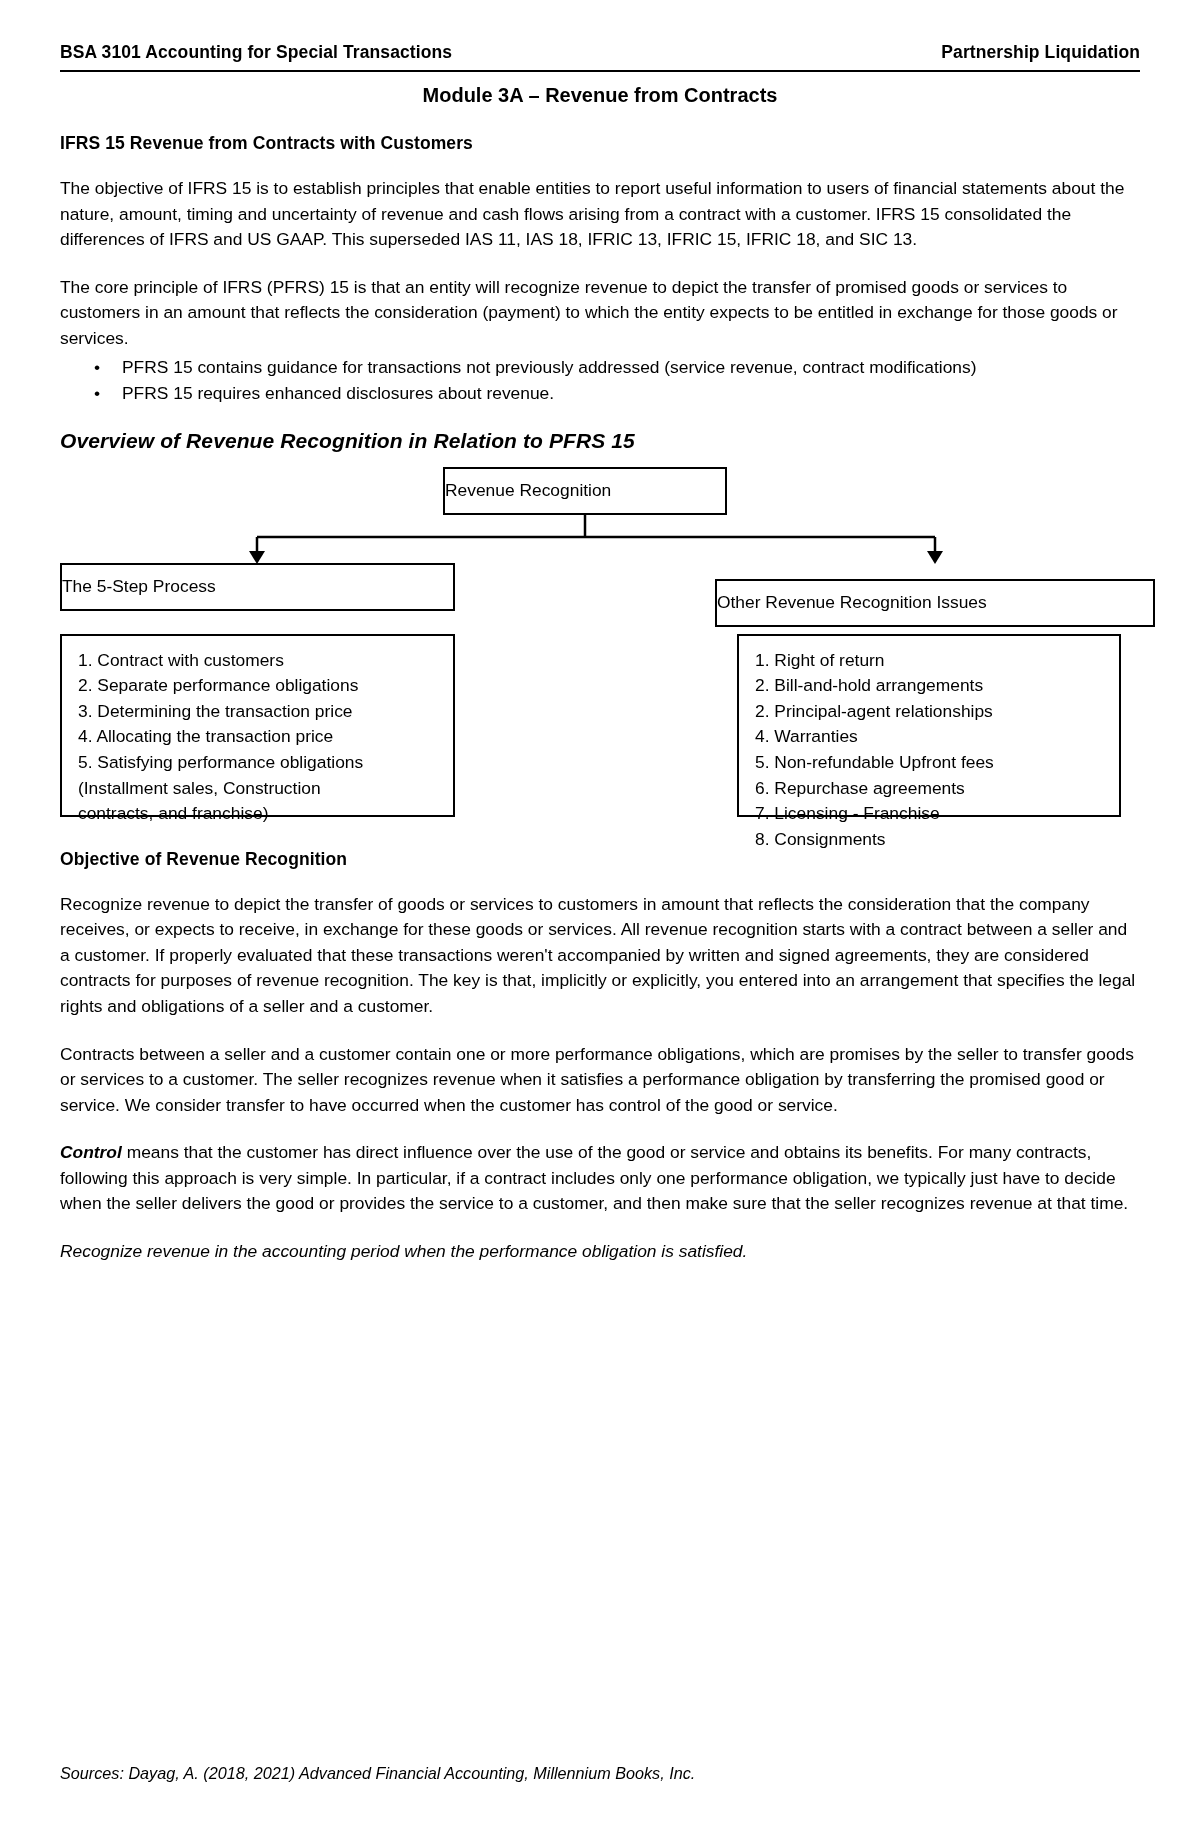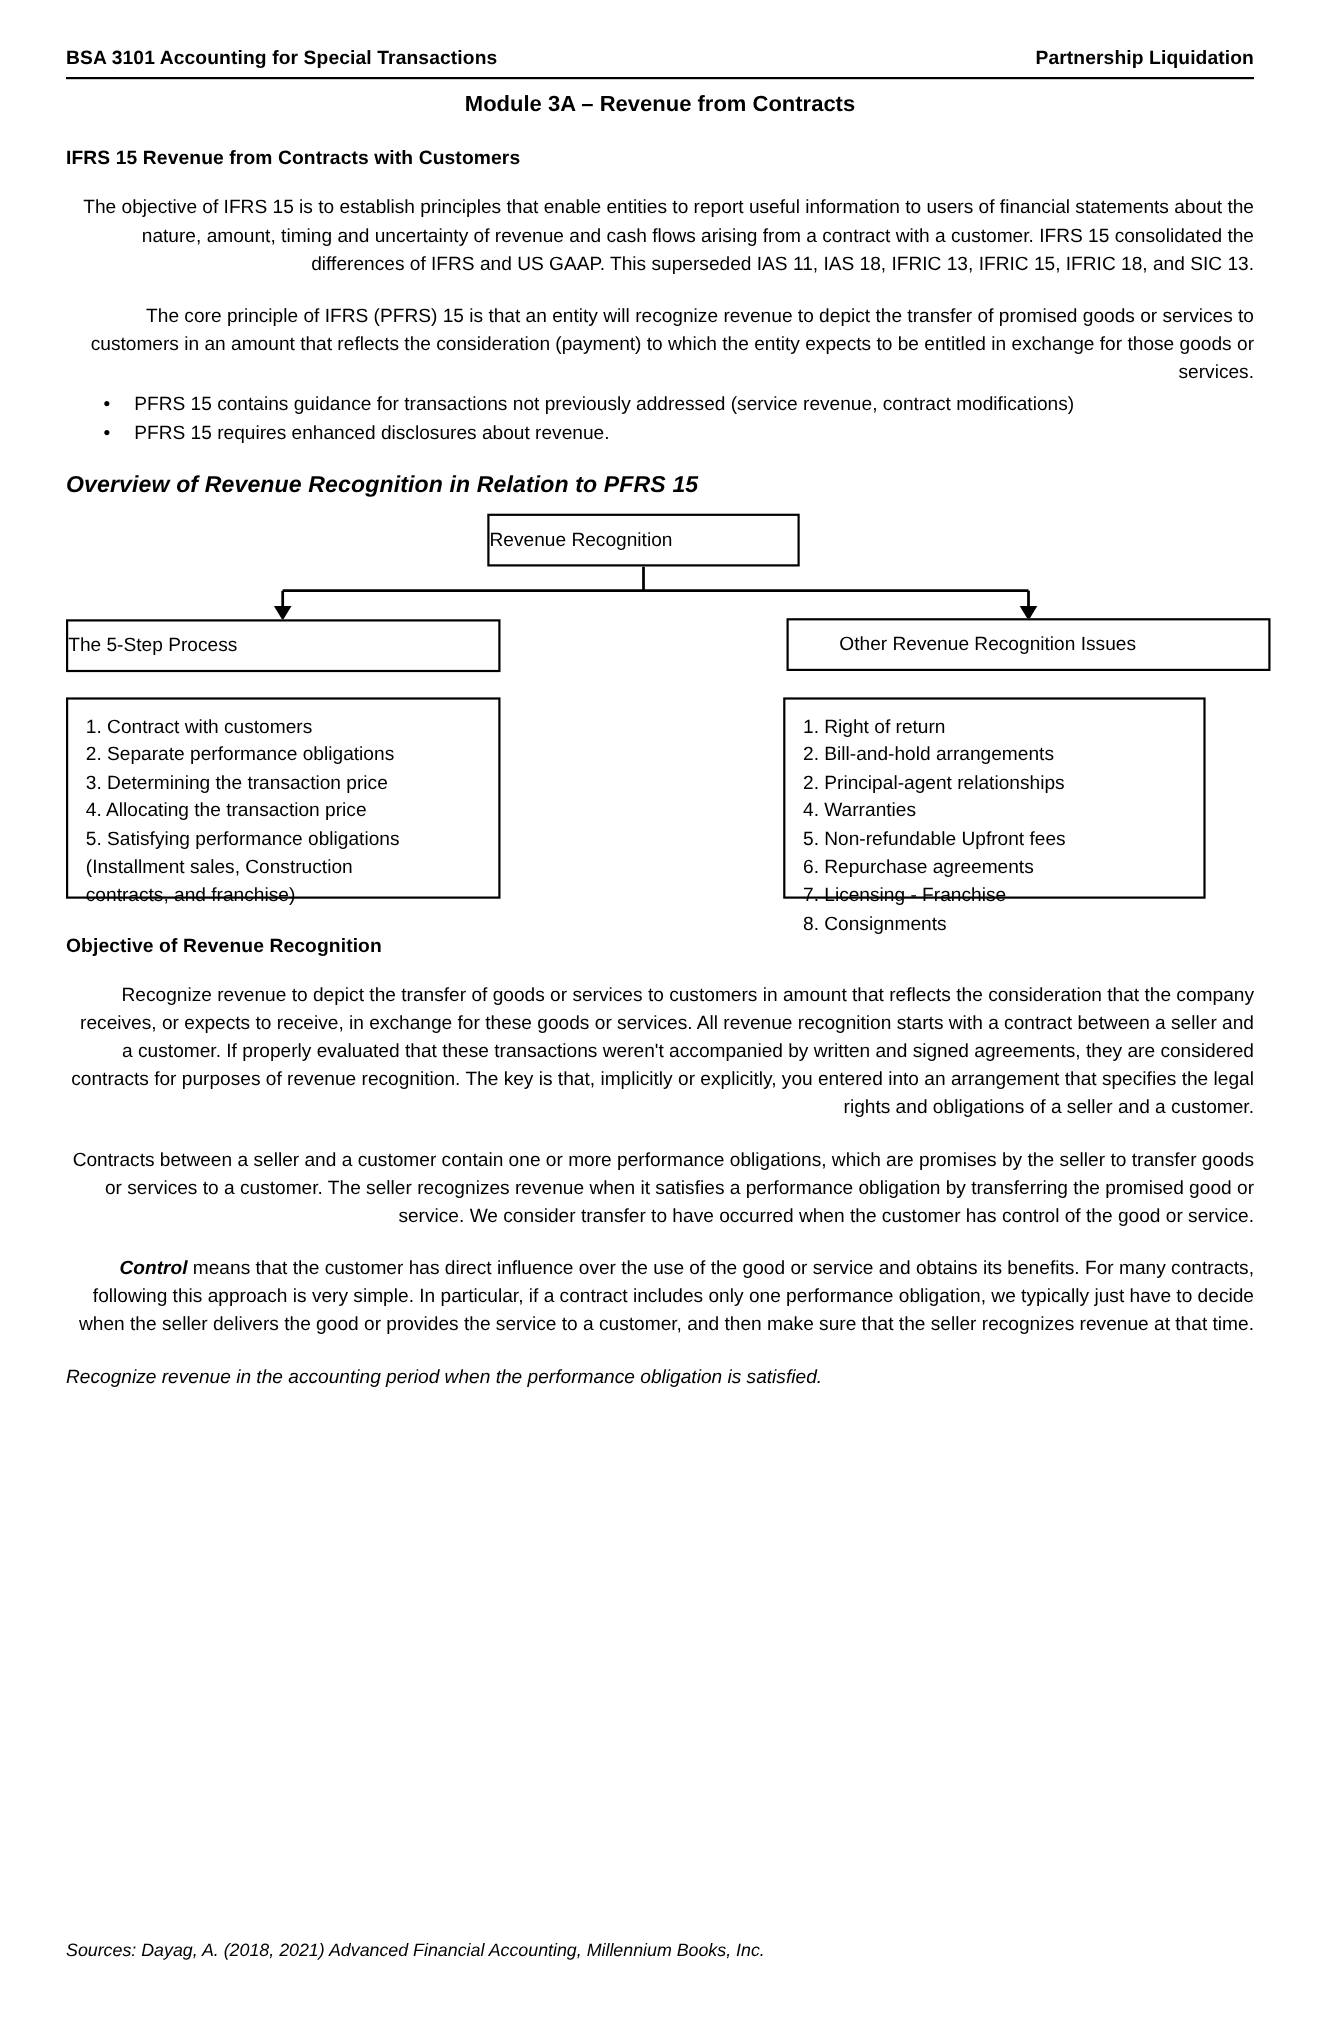--- a/index.html
+++ b/index.html
@@ -53,21 +53,21 @@
     font-size: 21px;
     font-weight: bold;
     font-style: italic;
     margin: 0 0 14px 0;
     letter-spacing: 0.1px;
   }
   p.body-text {
     font-size: 17.4px;
     line-height: 1.47;
     margin: 0 0 22px 0;
-    text-align: right;
+    text-align: left;
   }
   p.body-text.tight {
     margin-bottom: 4px;
   }
   p.closing-italic {
     font-size: 17.4px;
     line-height: 1.47;
     font-style: italic;
     margin: 0;
   }
@@ -121,24 +121,24 @@
     padding: 12px 14px 12px 16px;
   }
   .dbox.listbox .lrow {
     white-space: nowrap;
   }
 
   
   #box-root    { left: 383px; top: 0px;   width: 284px; height: 48px; }
   
   #box-left    { left: 0px;   top: 96px;  width: 395px; height: 48px; }
-  #box-right   { left: 655px; top: 95px;  width: 440px; height: 48px; padding-left: 46px; }
+  #box-right   { left: 655px; top: 112px;  width: 440px; height: 48px; }
   
   #box-left-list  { left: 0px;   top: 167px; width: 395px; height: 183px; }
-  #box-right-list { left: 652px; top: 167px; width: 384px; height: 183px; }
+  #box-right-list { left: 677px; top: 167px; width: 384px; height: 183px; }
 
   .connectors {
     position: absolute;
     left: 0;
     top: 0;
     width: 1095px;
     height: 360px;
     pointer-events: none;
   }
 

